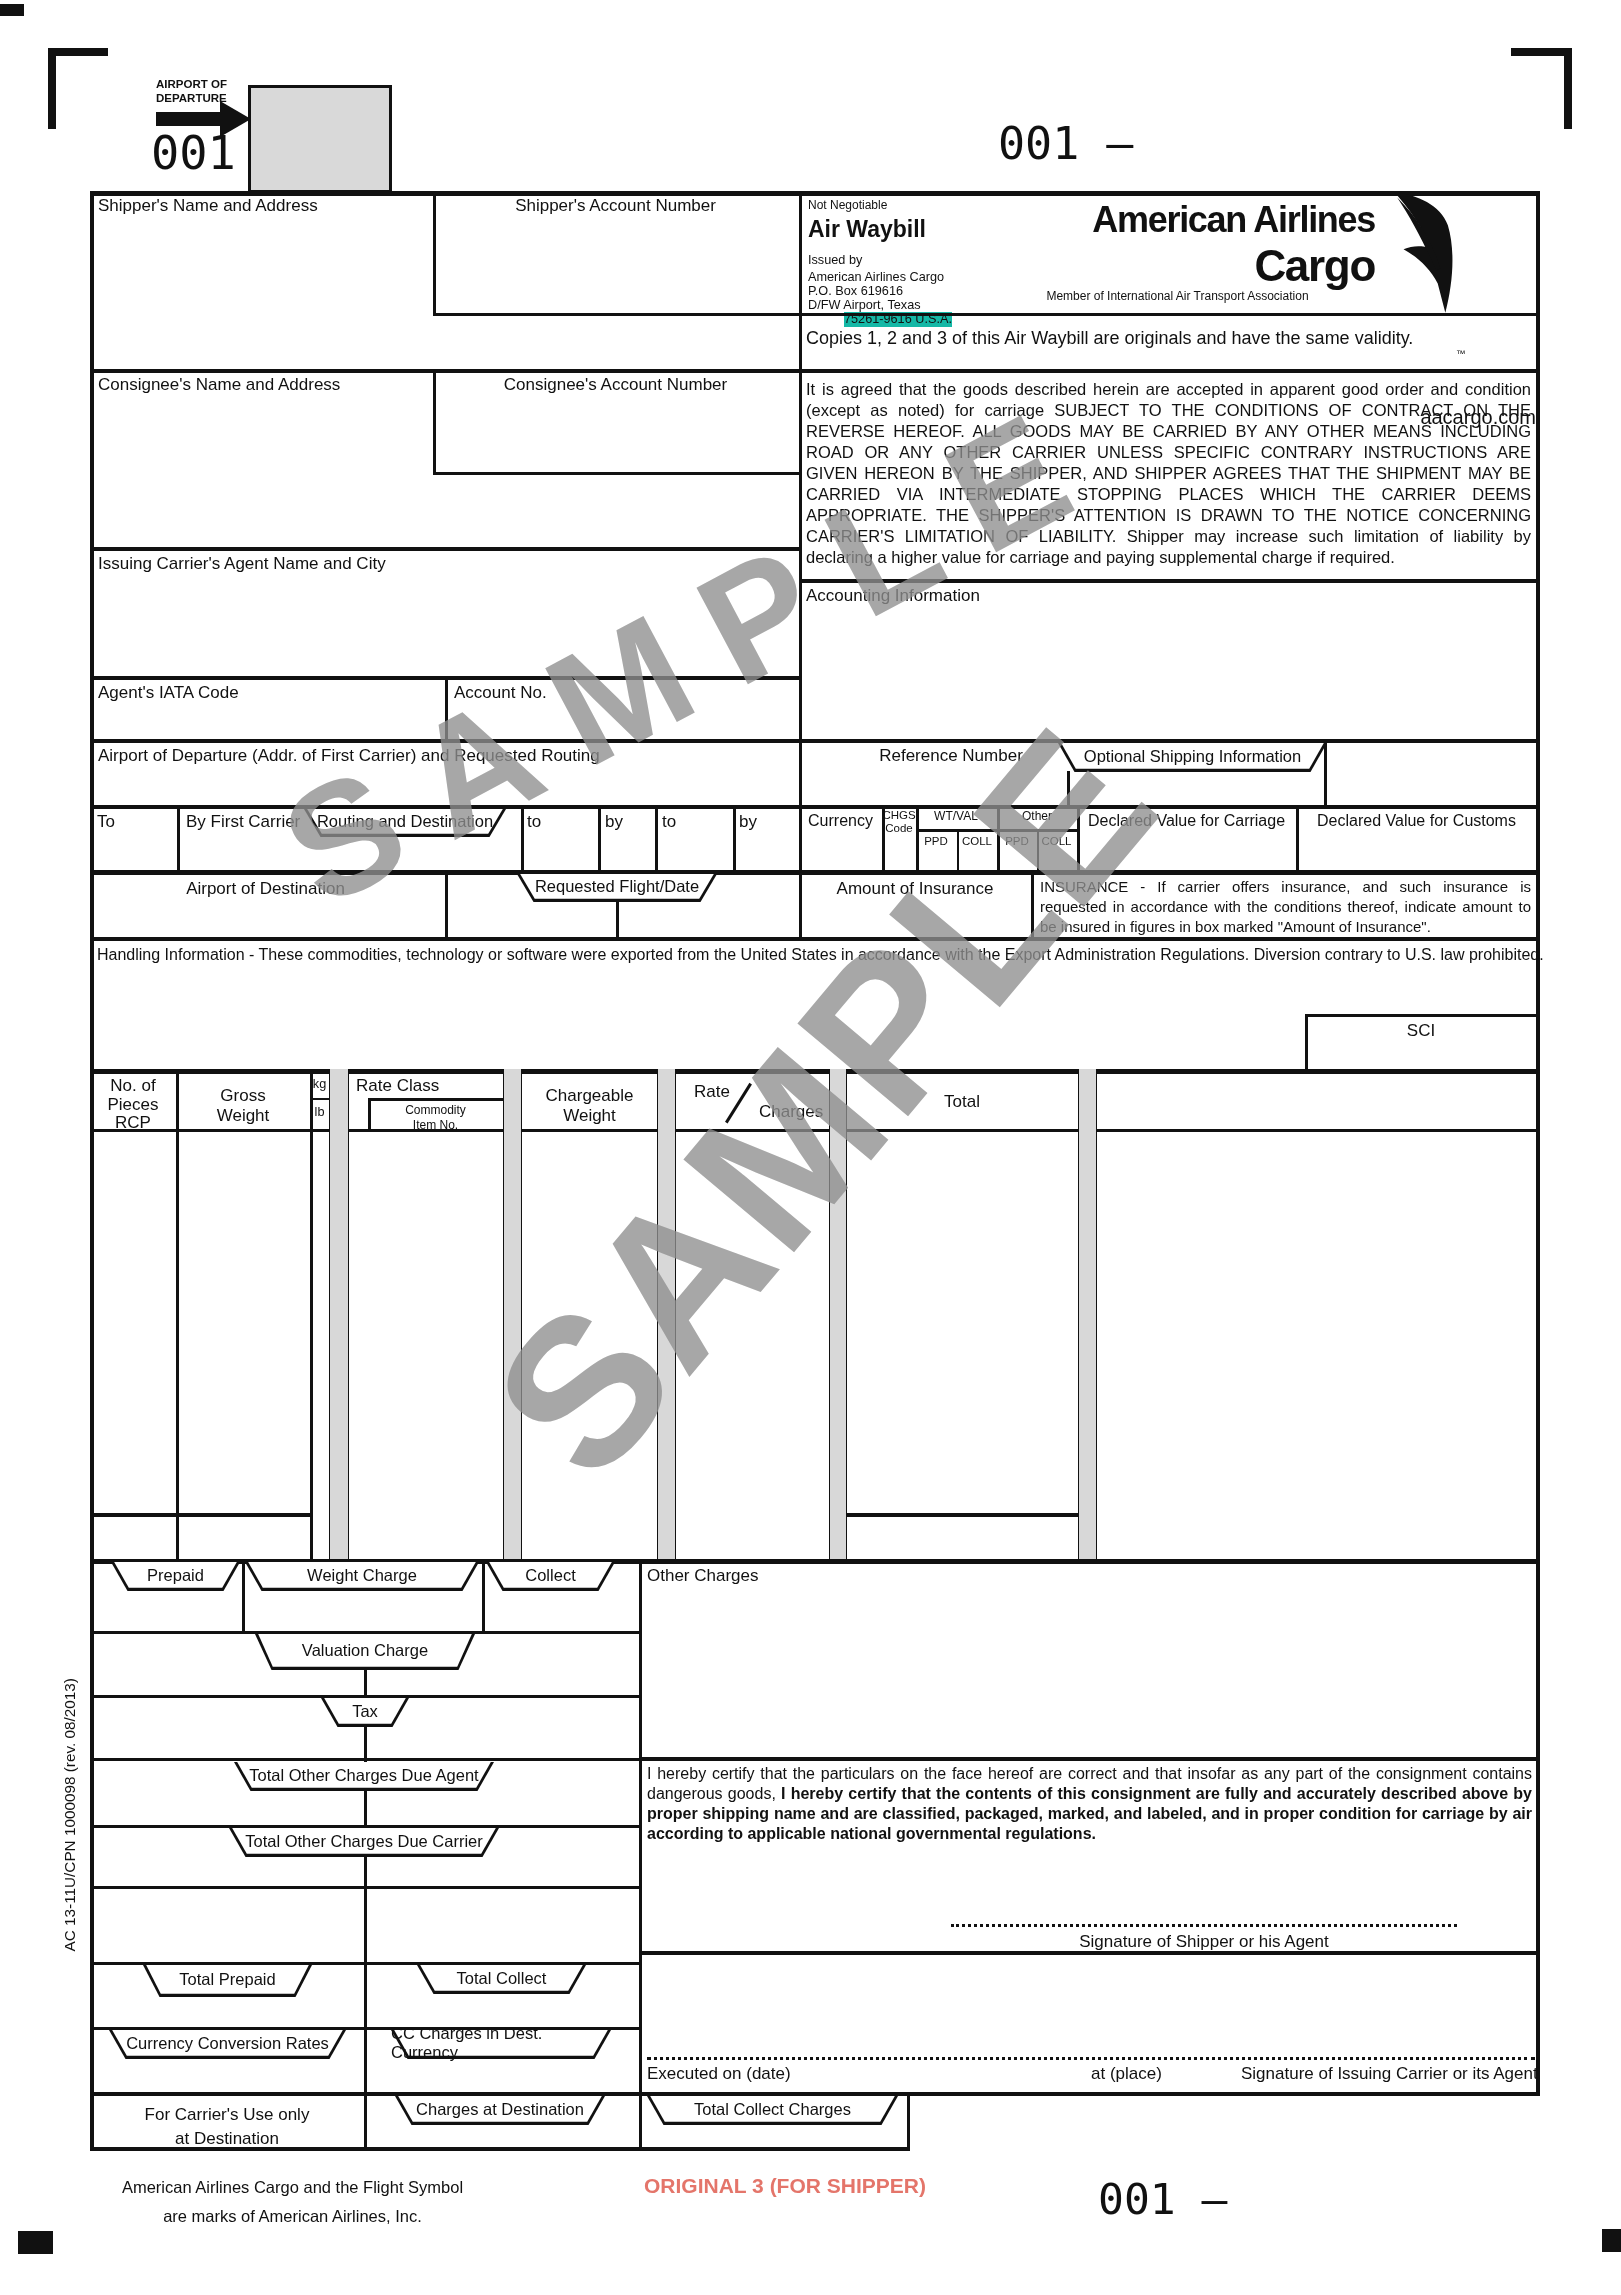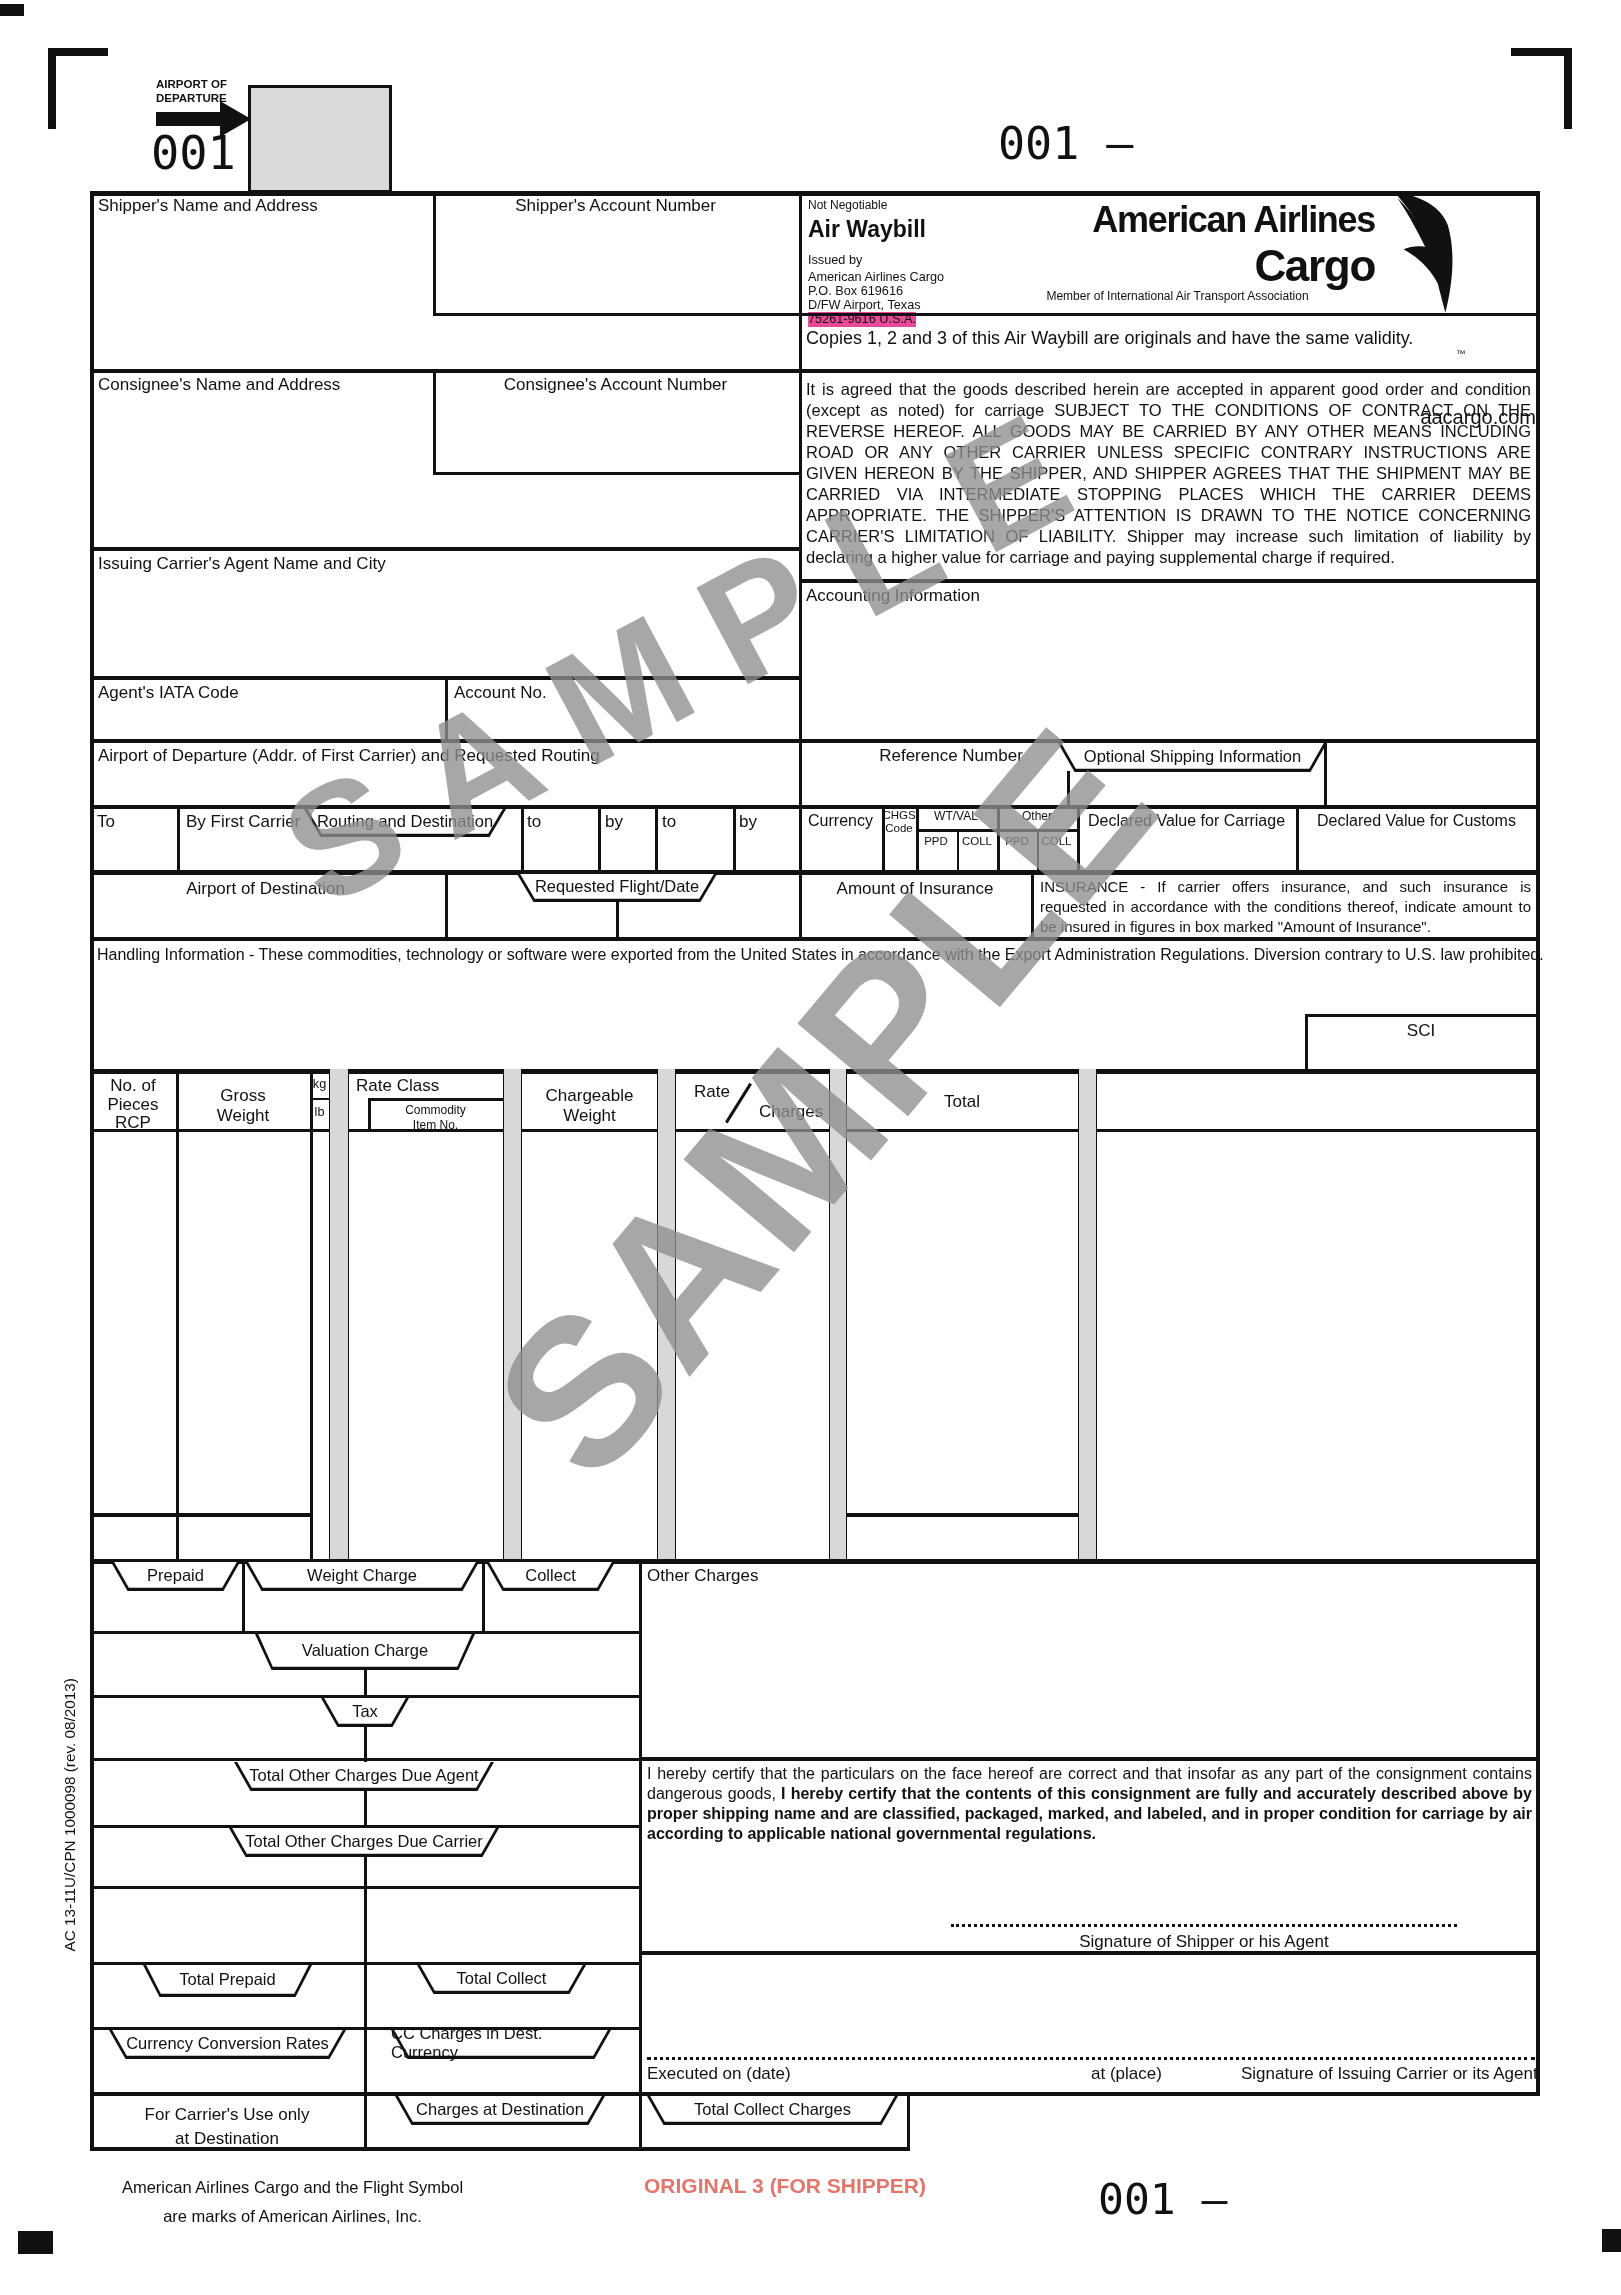--- a/index.html
+++ b/index.html
@@ -50,21 +50,21 @@
   <div class="vl" style="left:90px;top:191px;width:3.8px;height:1960px"></div>
   <div class="vl" style="left:1536px;top:191px;width:3.8px;height:1903px"></div>
   <div class="hl" style="left:90px;top:2147px;width:820px;height:3.8px"></div>
 
   <div class="lbl sm" style="left:808px;top:199px">Not Negotiable</div>
   <div class="lbl b" style="left:808px;top:216px;font-size:23px">Air Waybill</div>
   <div class="lbl s20" style="left:808px;top:253px">Issued by</div>
   <div class="lbl s20" style="left:808px;top:270px">American Airlines Cargo</div>
   <div class="lbl s20" style="left:808px;top:284px">P.O. Box 619616</div>
   <div class="lbl s20" style="left:808px;top:298px">D/FW Airport, Texas</div>
-  <div class="lbl s20" style="left:808px;top:312px;background:#ec4899">75261-9616 U.S.A.</div>
+  <div class="lbl s20" style="left:844px;top:312px;background:#14b8a6">75261-9616 U.S.A.</div>
   <div class="lbl b r" style="left:1031px;top:199px;width:344px;font-size:36px;letter-spacing:-1.3px">American Airlines</div>
   <div class="lbl b r" style="left:1222px;top:241px;width:153px;font-size:44px;letter-spacing:-1.3px">Cargo</div>
   <svg style="position:absolute;left:1382px;top:192px" width="76" height="121" viewBox="0 0 60 95">
     <path fill="#111111" d="M10 0 C 22 14 32 28 39 44 C 31 42 24 42 17 45 C 28 51 38 60 44 72 L 50 95 C 56 72 58 46 52 26 C 46 10 28 2 10 0 Z"></path>
     <path fill="#111111" d="M12 4 C 30 22 40 40 46 60 L 43 62 C 35 44 24 22 12 4 Z"></path>
   </svg>
   <div class="lbl" style="left:1456px;top:349px;font-size:9.5px">™</div>
   <div class="lbl r" style="left:1368px;top:406px;width:168px;font-size:20px">aacargo.com</div>
   <div class="lbl c sm" style="left:955px;top:290px;width:445px">Member of International Air Transport Association</div>
 

